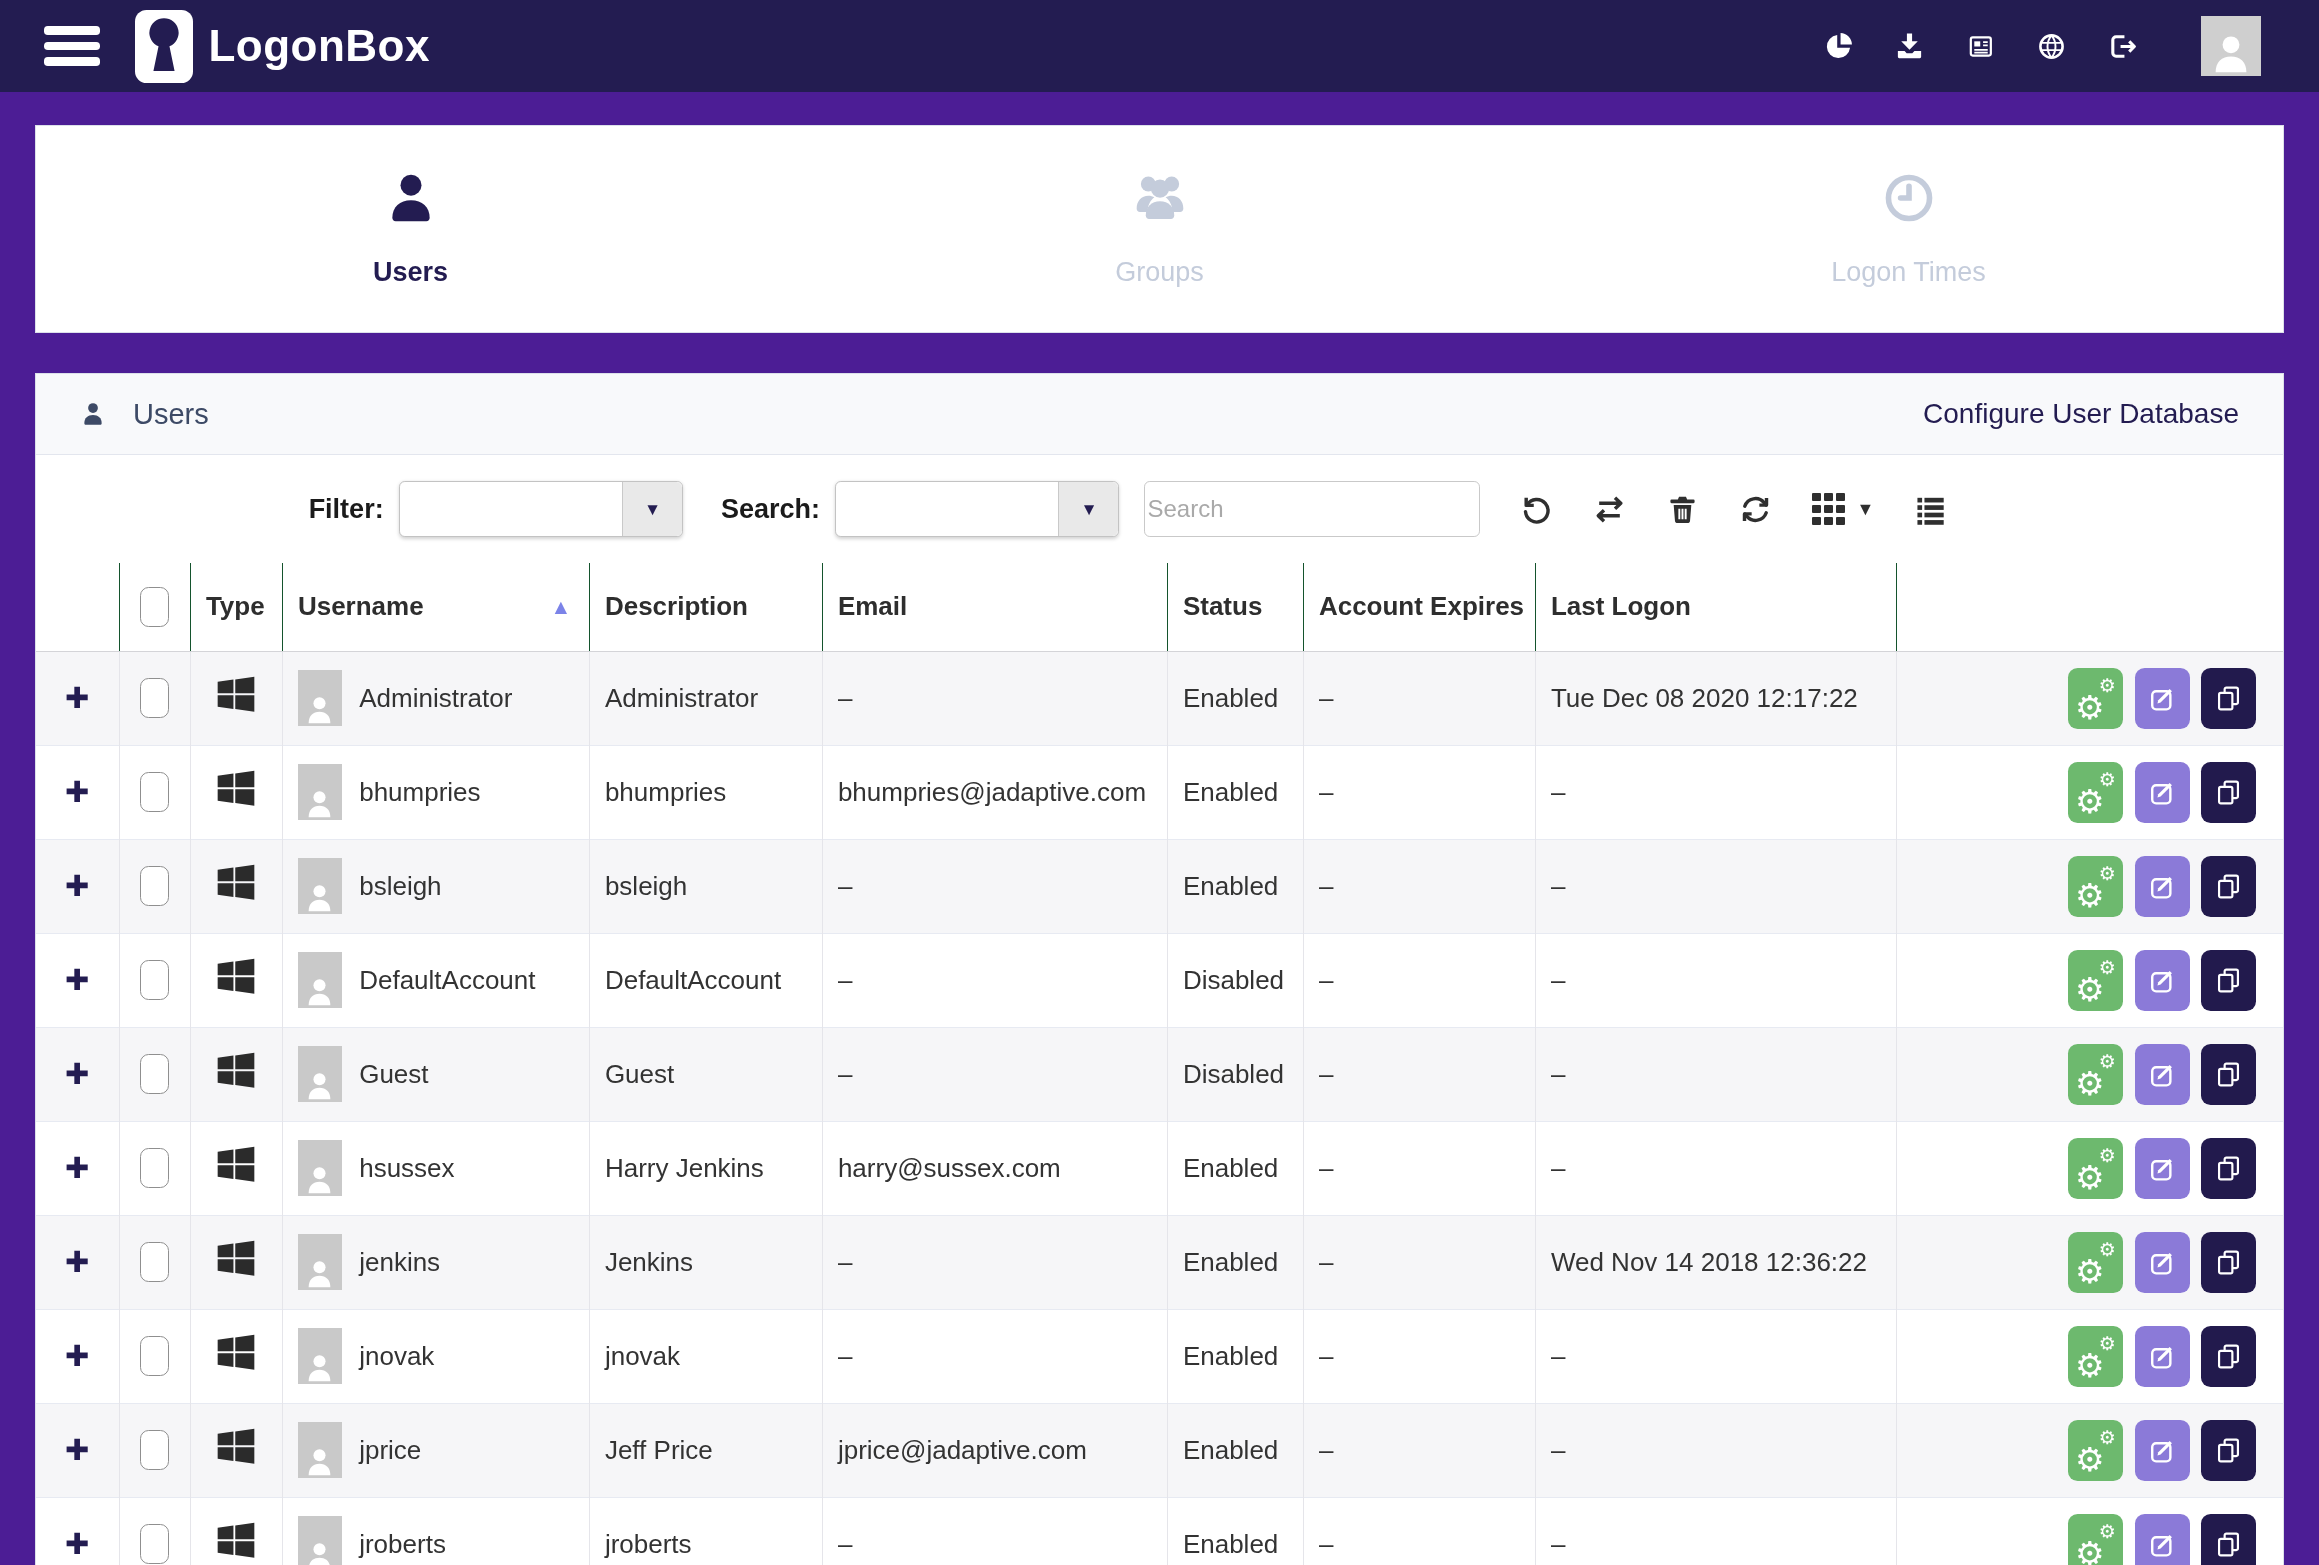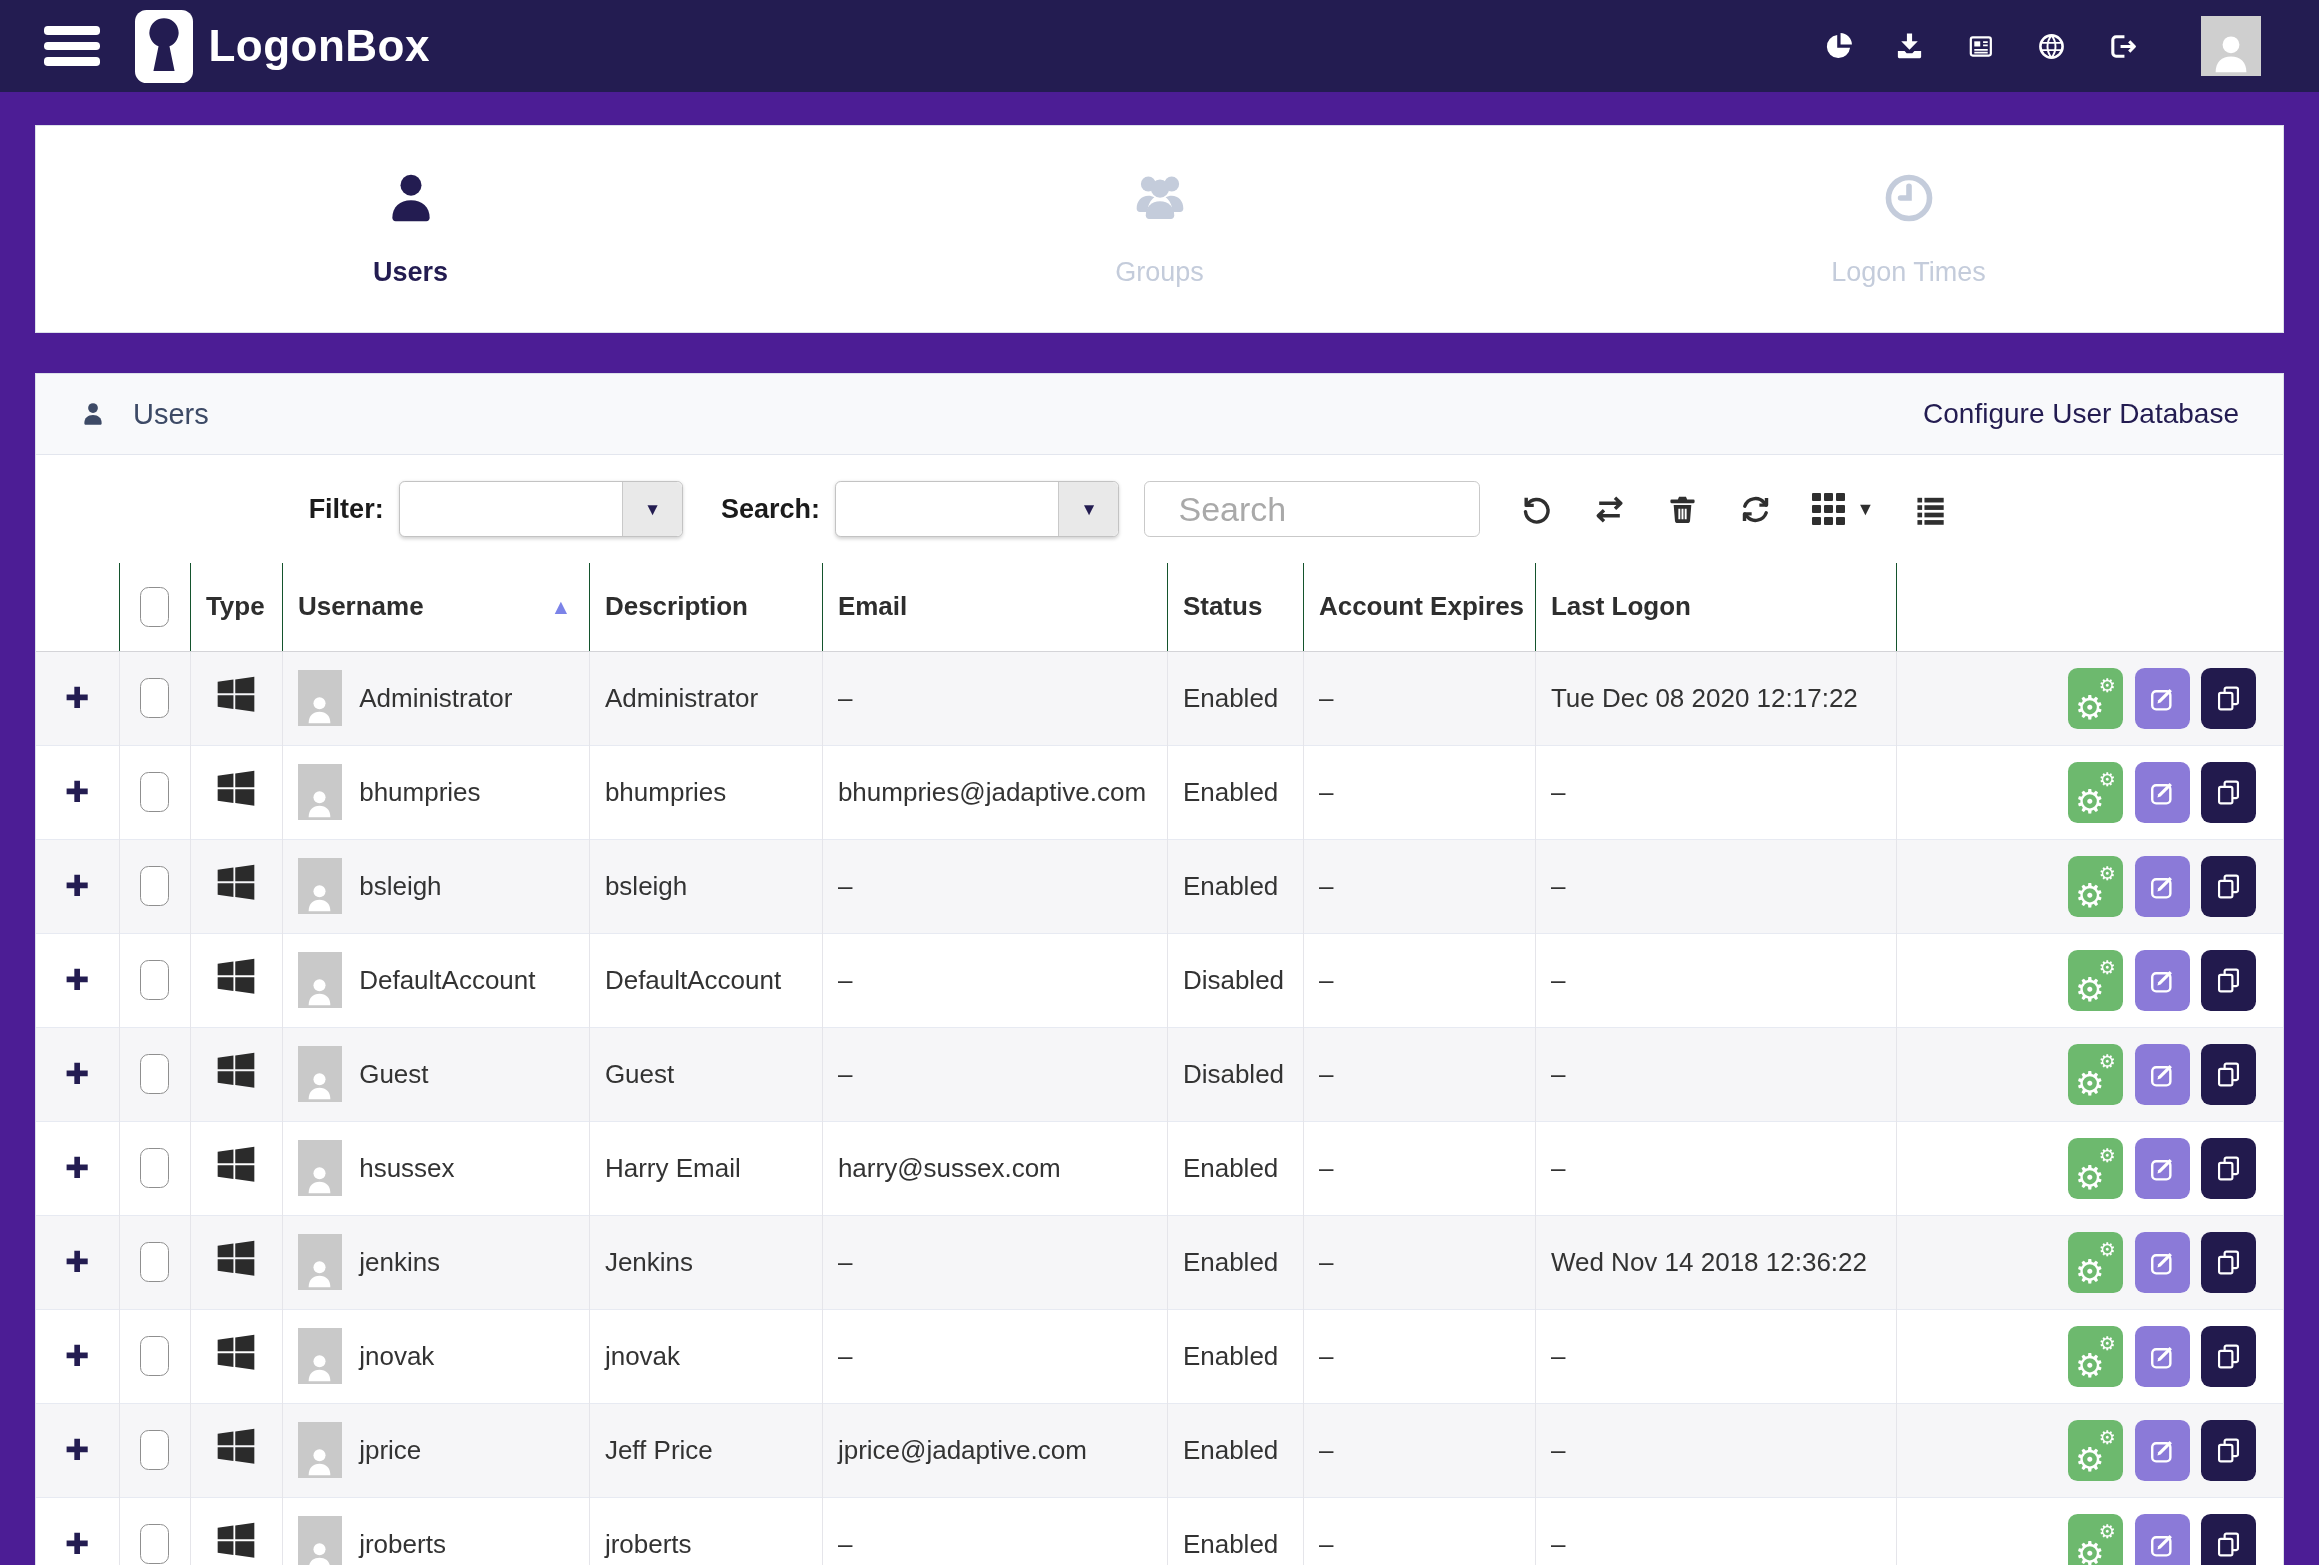--- a/index.html
+++ b/index.html
@@ -34,21 +34,21 @@
   .section-title svg { width:26px; height:26px; }
   .section-title .title-text { font-size:29px; }
   .configure-link { font-size:28px; color:#231c51; text-decoration:none; cursor:pointer; }
 
   
   .toolbar { height:108px; display:flex; align-items:center; justify-content:center; padding-right:63px; }
   .tb-label { font-size:27px; font-weight:700; color:#1b1b1b; margin-right:15.4px; }
   .select { position:relative; width:284px; height:56px; background:#fff; border:1px solid #c3c3c3; border-radius:5.8px; box-shadow:0 1.9px 3.8px rgba(0,0,0,0.18); cursor:pointer; }
   .select .sel-arrow { position:absolute; top:0; right:0; bottom:0; width:60px; background:#e9e9e9; border-left:1px solid #c9c9c9; border-radius:0 5.8px 5.8px 0; display:flex; align-items:center; justify-content:center; color:#231c51; font-size:17.3px; }
   .gap40 { width:38px; } .gap26 { width:25px; }
-  .search-input { width:336px; height:56px; border:1px solid #c9c9c9; border-radius:5.8px; font-size:34px; padding:0 33px; color:#333; font-family:"Liberation Sans",sans-serif; outline:none; }
+  .search-input { width:336px; height:56px; border:1px solid #c9c9c9; border-radius:5.8px; font-size:24px; padding:0 2px; color:#333; font-family:"Liberation Sans",sans-serif; outline:none; }
   .search-input::placeholder { color:#a9a9a9; }
   .tool-btn { border:none; background:none; color:#2f2f2f; margin-left:40px; cursor:pointer; display:flex; align-items:center; }
   .tool-btn svg { width:33px; height:33px; }
   .grid-ic { display:grid; grid-template-columns:repeat(3,8.6px); grid-template-rows:repeat(3,8.6px); gap:3.4px; }
   .grid-ic i { background:#2f2f2f; border-radius:1px; }
   .caret { color:#2f2f2f; font-size:18px; margin-left:11.5px; }
 
   
   table { width:100%; border-collapse:collapse; table-layout:fixed; }
   th { height:88px; font-size:26px; font-weight:700; color:#2e2e2e; text-align:left; padding-left:15.4px; border-left:1px solid #14532d; border-bottom:1px solid #d4d4d8; }
@@ -528,21 +528,21 @@
       <span class="user-cell">
         <span class="avatar">
           <svg viewBox="0 0 24 24" fill="currentColor">
                     <circle cx="12" cy="7.4" r="4.4"></circle>
                     <path d="M12 13.6c-4.7 0-7.9 2.9-7.9 8.4h15.8c0-5.5-3.2-8.4-7.9-8.4z"></path>
                   </svg>
         </span>
         <span>hsussex</span>
       </span>
     </td>
-    <td>Harry Email</td>
+    <td>Harry Jenkins</td>
     <td>harry@sussex.com</td>
     <td>Enabled</td>
     <td>–</td>
     <td>–</td>
     <td class="c-actions">
       <div class="row-actions">
         <button class="action-btn green">
           <span class="cogs">
                     <span class="g1">⚙</span>
                     <span class="g2">⚙</span>

